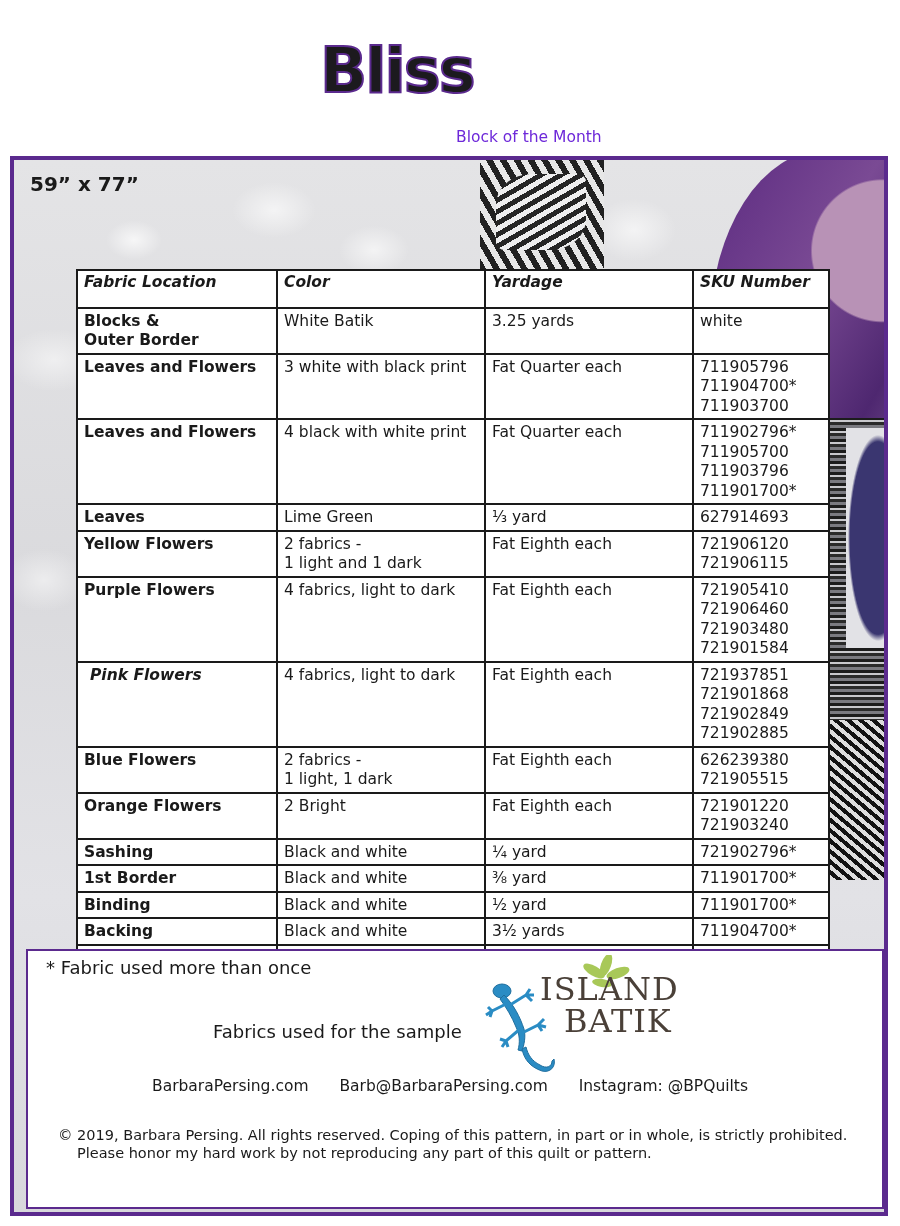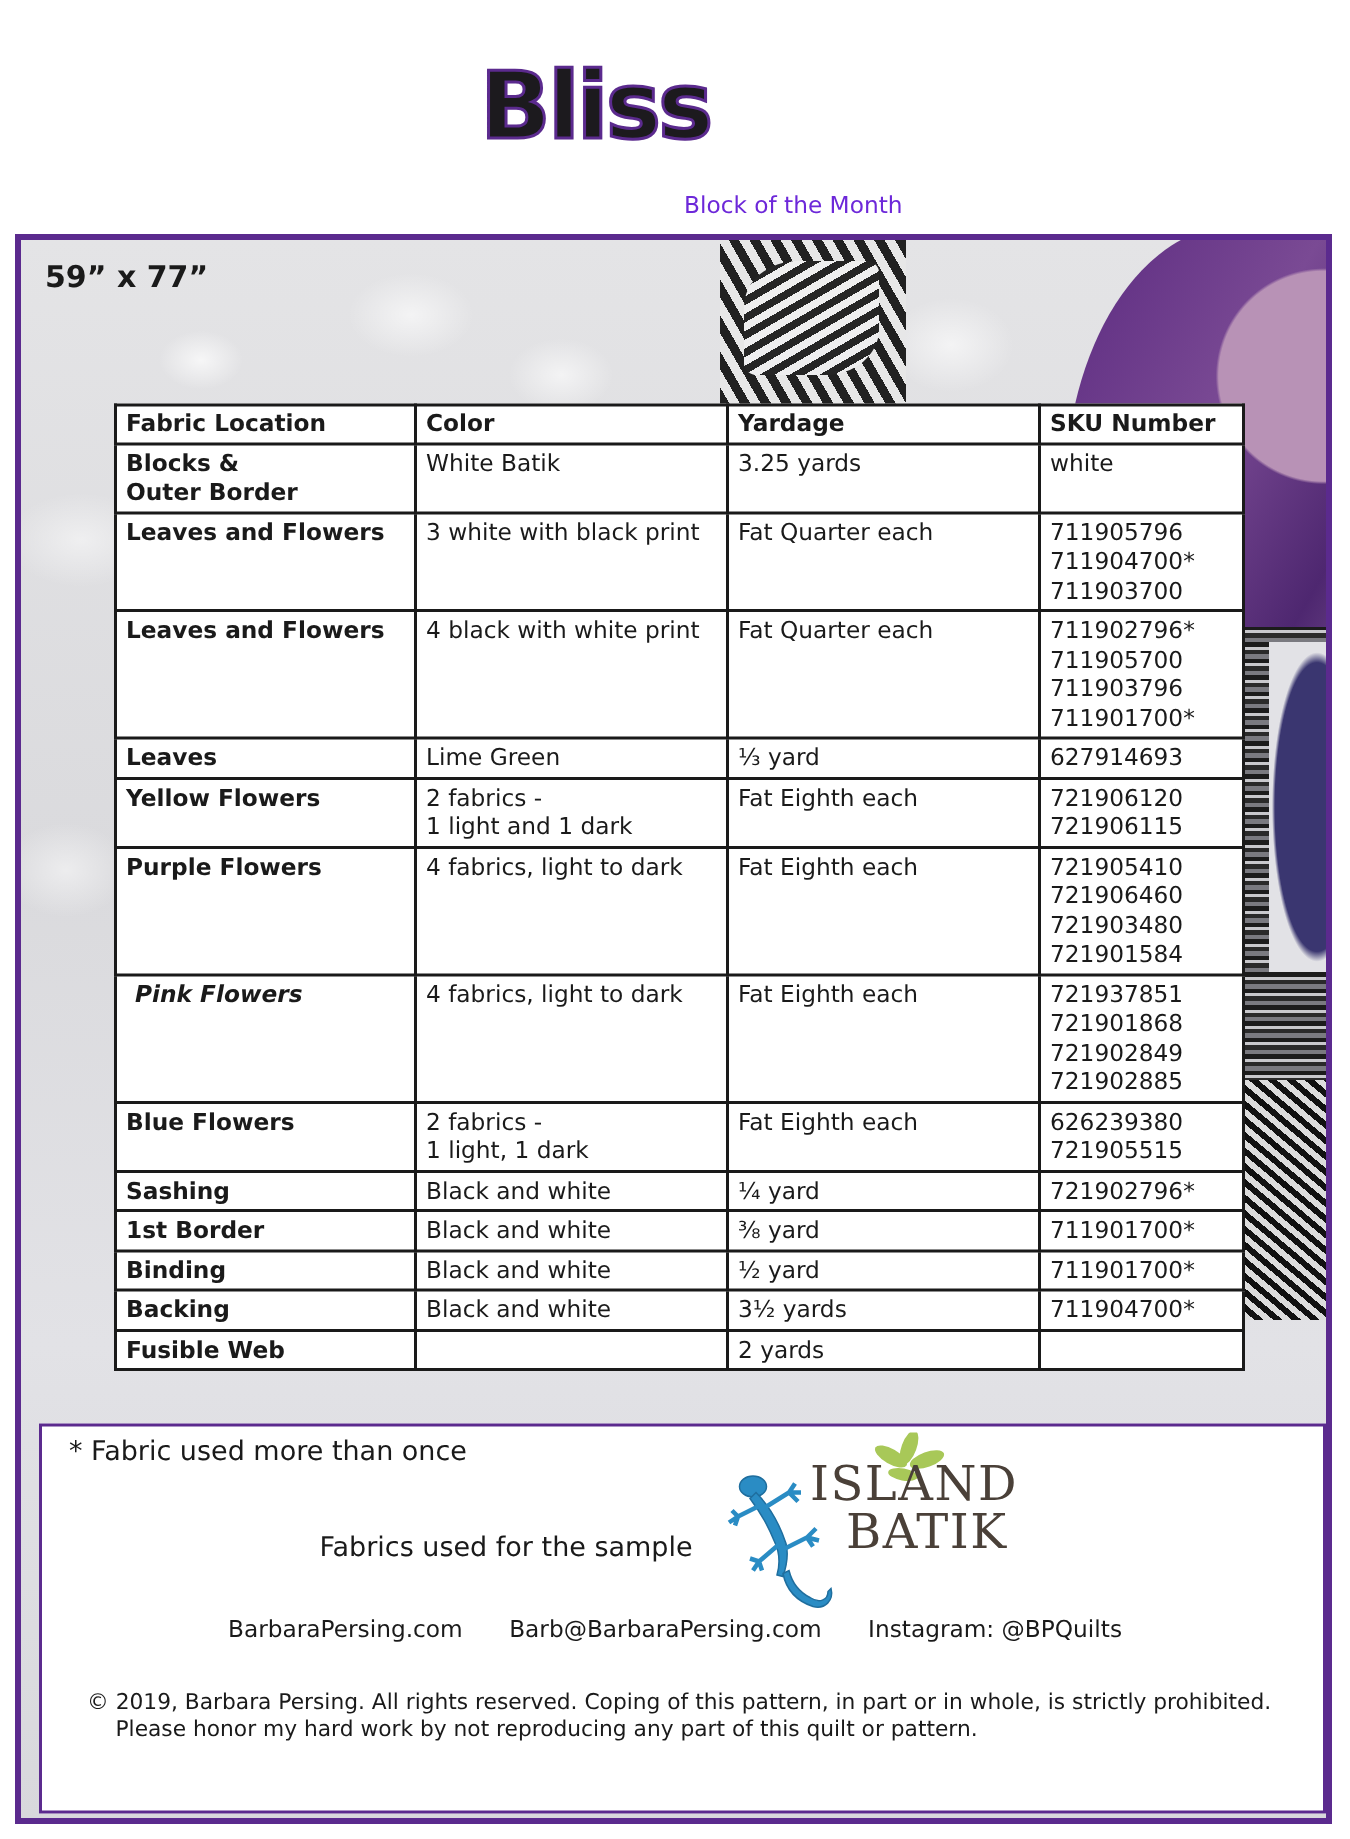--- a/index.html
+++ b/index.html
@@ -71,21 +71,21 @@
   table.fabric-table {
     position: absolute; left: 62px; top: 109px; width: 752px;
     border-collapse: collapse; background: #ffffff;
     font-family: "DejaVu Sans", sans-serif; font-size: 15.5px; line-height: 19.5px;
     table-layout: fixed;
   }
   table.fabric-table th, table.fabric-table td {
     border: 2px solid #1a1a1a; vertical-align: top; text-align: left;
     padding: 3px 6px 2px 6px; color: #1a1a1a; white-space: pre-line;
   }
-  table.fabric-table th { font-weight: bold; padding-top: 2px; padding-bottom: 2px; }
+  table.fabric-table th { font-weight: bold; padding-top: 2px; padding-bottom: 14px; font-style: italic; }
   td.loc { font-weight: bold; }
   td.loc.indent { padding-left: 12px; font-style: italic; }
   col.c1 { width: 200px; } col.c2 { width: 208px; } col.c3 { width: 208px; } col.c4 { width: 136px; }
   .footer-box {
     position: absolute; left: 12px; top: 789px; width: 854px; height: 256px;
     background: #ffffff; border: 2px solid #5b2a8e;
   }
   .note { position: absolute; left: 18px; top: 6px; font-size: 18px; }
   .sample-label { position: absolute; left: 185px; top: 70px; font-size: 18px; }
   .logo { position: absolute; left: 452px; top: 4px; width: 190px; height: 120px; }
@@ -186,20 +186,27 @@
 721902849
 721902885</td>
       </tr>
       <tr>
         <td class="loc">Blue Flowers</td>
         <td>2 fabrics -
 1 light, 1 dark</td>
         <td>Fat Eighth each</td>
         <td>626239380
 721905515</td>
+      </tr>
+      <tr>
+        <td class="loc">Orange Flowers</td>
+        <td>2 Bright</td>
+        <td>Fat Eighth each</td>
+        <td>721901220
+721903240</td>
       </tr>
       <tr>
         <td class="loc">Sashing</td>
         <td>Black and white</td>
         <td>¼ yard</td>
         <td>721902796*</td>
       </tr>
       <tr>
         <td class="loc">1st Border</td>
         <td>Black and white</td>

